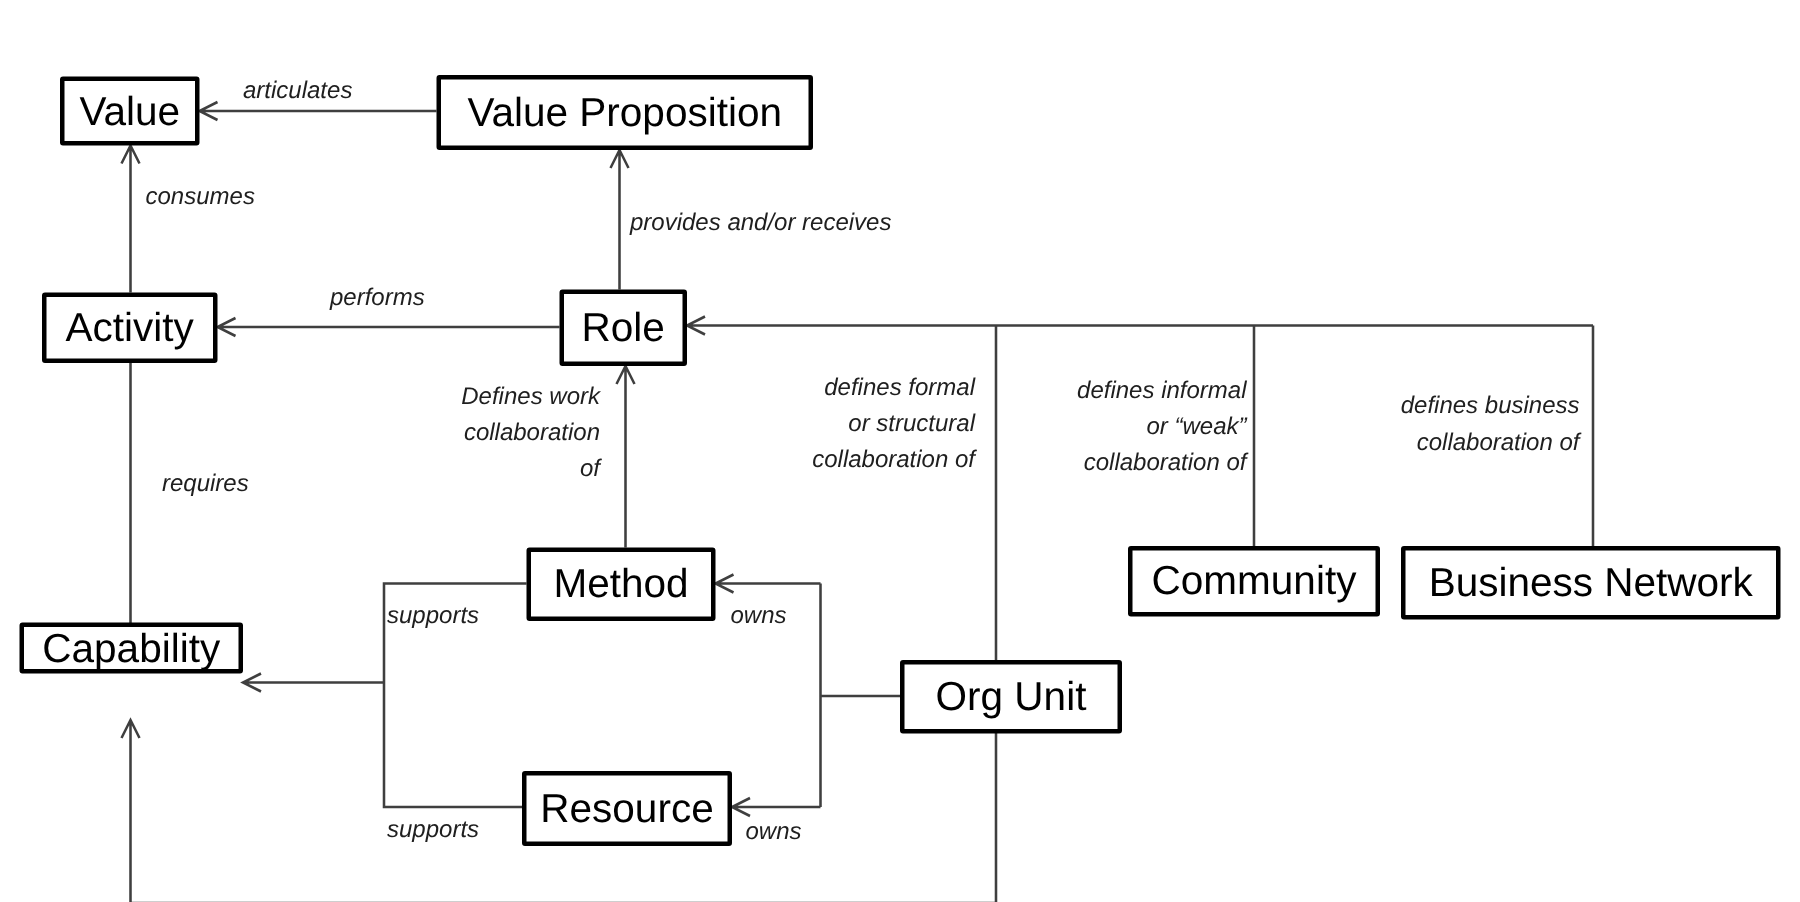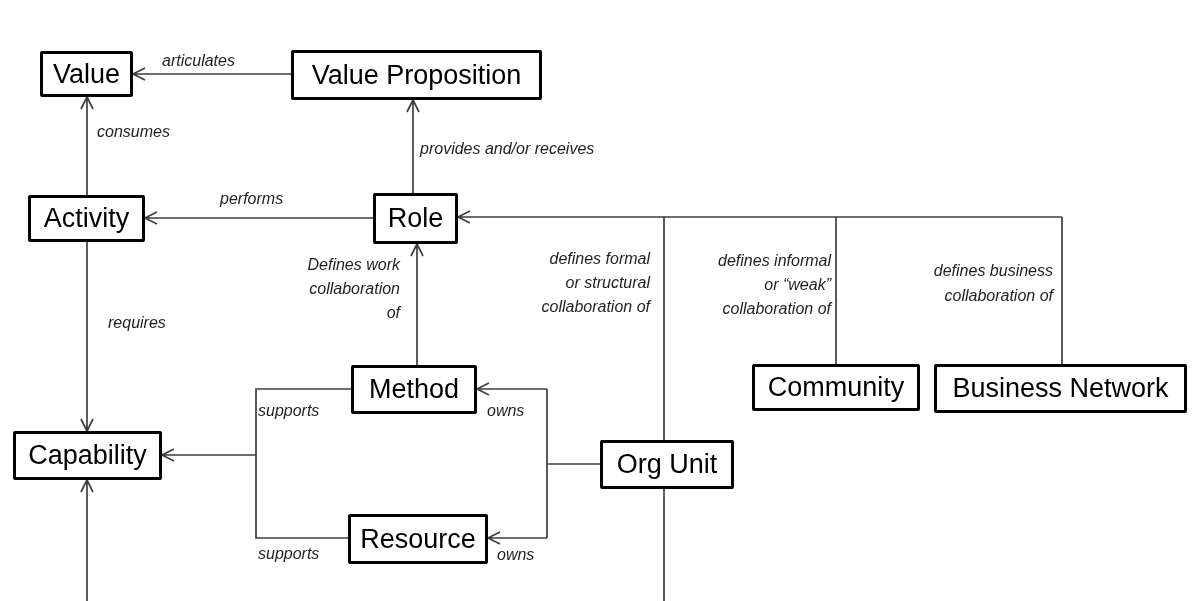--- a/index.html
+++ b/index.html
@@ -56,24 +56,24 @@
     <path d="M600,432 H547 M547,357 V506 M547,357 H477 M489,351 L477,357 L489,363 M547,506 H488 M500,500 L488,506 L500,512"></path>
 
     <path d="M664,570 H87 V448 M81,460 L87,448 L93,460"></path>
   </svg>
 
   <div class="node" style="left:40px;top:19px;width:93px;height:46px">Value</div>
   <div class="node" style="left:28px;top:163px;width:117px;height:47px">Activity</div>
   <div class="node" style="left:291px;top:18px;width:251px;height:50px">Value Proposition</div>
   <div class="node" style="left:373px;top:161px;width:85px;height:51px">Role</div>
   <div class="node" style="left:351px;top:333px;width:126px;height:49px">Method</div>
-  <div class="node" style="left:600px;top:408px;width:134px;height:49px">Org Unit</div>
+  <div class="node" style="left:600px;top:408px;width:148px;height:49px">Org Unit</div>
   <div class="node" style="left:752px;top:332px;width:168px;height:47px">Community</div>
   <div class="node" style="left:934px;top:332px;width:253px;height:49px">Business Network</div>
-  <div class="node" style="left:13px;top:399px;width:149px;height:49px">Capability</div>
+  <div class="node" style="left:13px;top:383px;width:149px;height:34px">Capability</div>
   <div class="node" style="left:348px;top:482px;width:140px;height:50px">Resource</div>
 
   <div class="lbl" style="left:162px;top:19px">articulates</div>
 
   <div class="lbl" style="left:97px;top:85px;line-height:29px">
     <span>consumes</span>
   </div>
 
   <div class="lbl" style="left:420px;top:107px">provides and/or receives</div>
 

